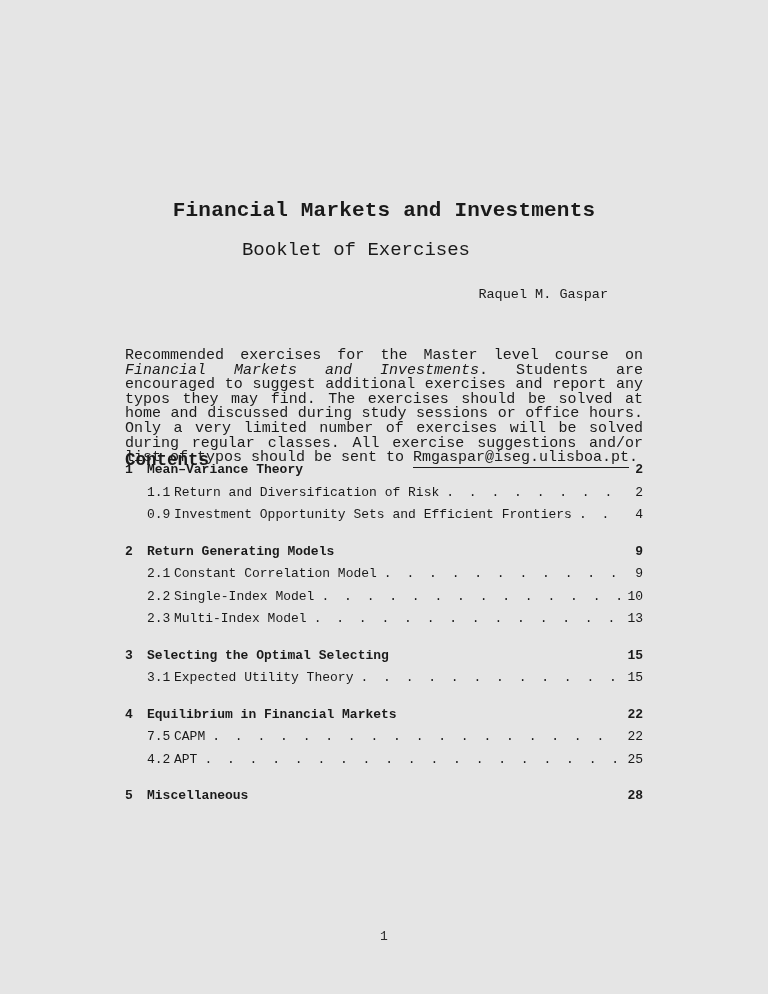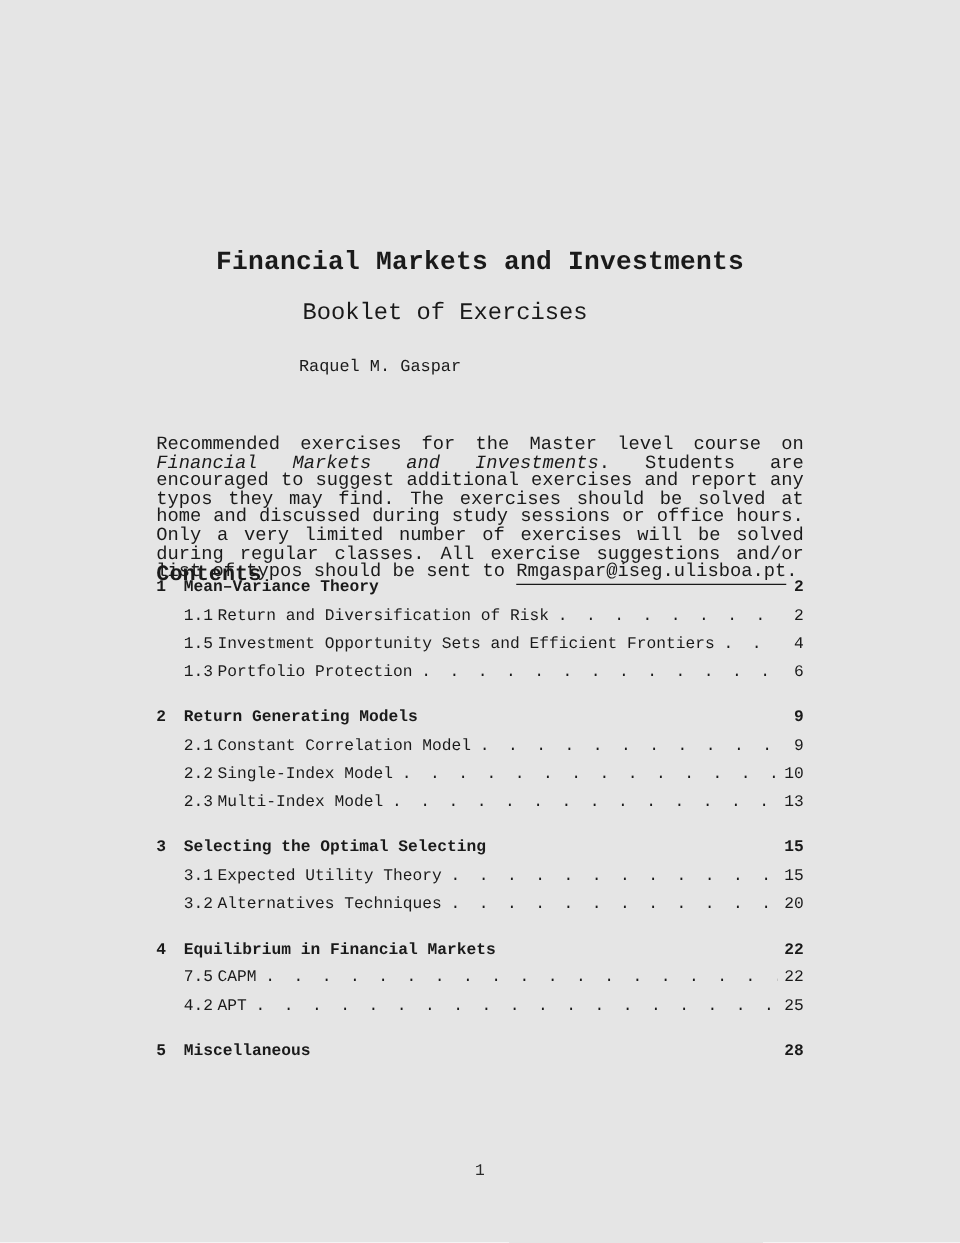--- a/index.html
+++ b/index.html
@@ -29,21 +29,21 @@
     width: 712px;
     text-align: center;
     font-size: 19px;
     font-weight: normal;
   }
   .doc-author {
     position: absolute;
     top: 287px;
     left: 0;
     width: 608px;
-    text-align: center;
+    text-align: right;
     font-size: 13.5px;
   }
   .intro {
     position: absolute;
     top: 334px;
     left: 125px;
     width: 518px;
     font-size: 15px;
     line-height: 14.6px;
     text-align: justify;
@@ -124,30 +124,24 @@
         <span class="dots"></span>
         <span class="pg">2</span>
       </div>
       <div class="toc-row sub">
         <span class="num">1.1</span>
         <span class="title">Return and Diversification of Risk</span>
         <span class="dots"></span>
         <span class="pg">2</span>
       </div>
       <div class="toc-row sub">
-        <span class="num">1.5</span>
+        <span class="num">0.9</span>
         <span class="title">Investment Opportunity Sets and Efficient Frontiers</span>
         <span class="dots"></span>
         <span class="pg">4</span>
-      </div>
-      <div class="toc-row sub">
-        <span class="num">1.3</span>
-        <span class="title">Portfolio Protection</span>
-        <span class="dots"></span>
-        <span class="pg">6</span>
       </div>
       <div class="toc-row section">
         <span class="num">2</span>
         <span class="title">Return Generating Models</span>
         <span class="dots"></span>
         <span class="pg">9</span>
       </div>
       <div class="toc-row sub">
         <span class="num">2.1</span>
         <span class="title">Constant Correlation Model</span>
@@ -171,26 +165,20 @@
         <span class="title">Selecting the Optimal Selecting</span>
         <span class="dots"></span>
         <span class="pg">15</span>
       </div>
       <div class="toc-row sub">
         <span class="num">3.1</span>
         <span class="title">Expected Utility Theory</span>
         <span class="dots"></span>
         <span class="pg">15</span>
       </div>
-      <div class="toc-row sub">
-        <span class="num">3.2</span>
-        <span class="title">Alternatives Techniques</span>
-        <span class="dots"></span>
-        <span class="pg">20</span>
-      </div>
       <div class="toc-row section">
         <span class="num">4</span>
         <span class="title">Equilibrium in Financial Markets</span>
         <span class="dots"></span>
         <span class="pg">22</span>
       </div>
       <div class="toc-row sub">
         <span class="num">7.5</span>
         <span class="title">CAPM</span>
         <span class="dots"></span>

